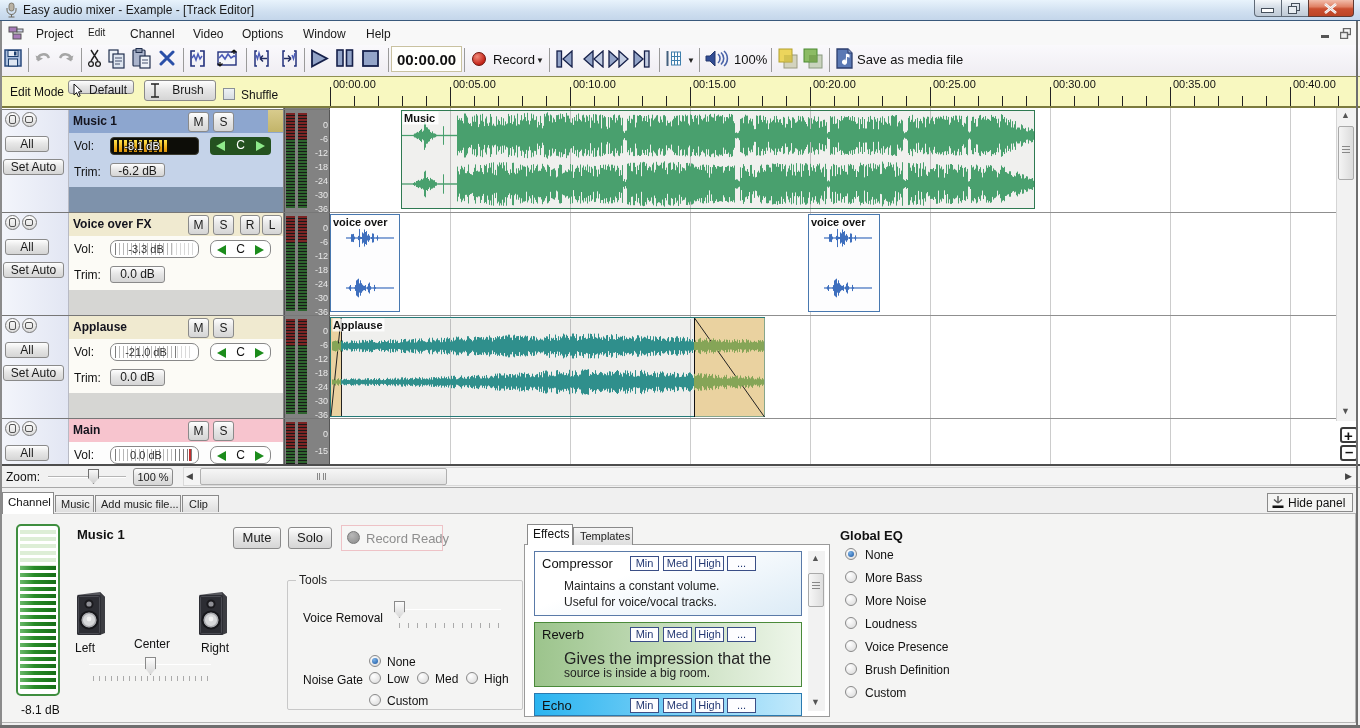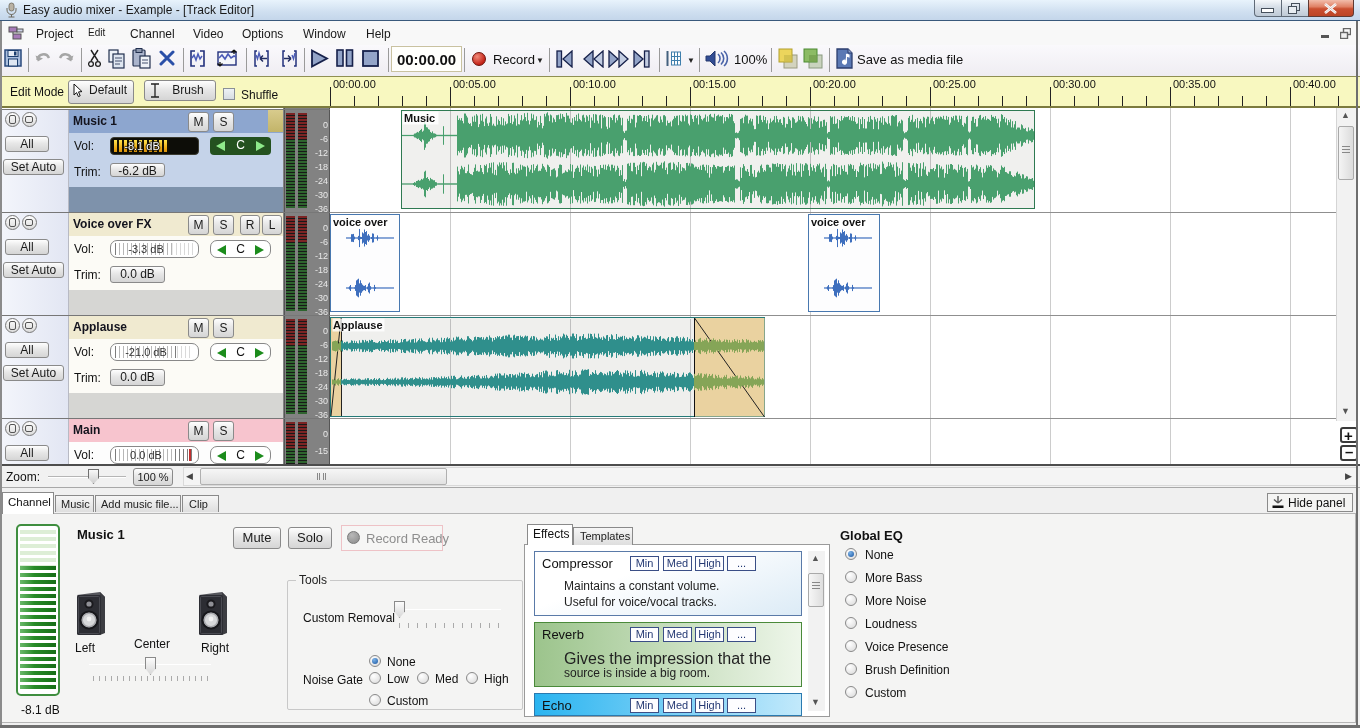--- a/index.html
+++ b/index.html
@@ -234,21 +234,21 @@
       <text x="573" y="11" font-size="11" fill="#111">00:10.00</text>
       <text x="693" y="11" font-size="11" fill="#111">00:15.00</text>
       <text x="813" y="11" font-size="11" fill="#111">00:20.00</text>
       <text x="933" y="11" font-size="11" fill="#111">00:25.00</text>
       <text x="1053" y="11" font-size="11" fill="#111">00:30.00</text>
       <text x="1173" y="11" font-size="11" fill="#111">00:35.00</text>
       <text x="1293" y="11" font-size="11" fill="#111">00:40.00</text>
     </svg>
   </div>
 <div class="t" style="left:10px;top:85px;font-size:12px;color:#111">Edit Mode</div>
-<div class="btn" style="left:68px;top:80px;width:66px;height:24px;font-size:12px;line-height:19px;padding-left:14px">Default</div>
+<div class="btn" style="left:68px;top:80px;width:66px;height:14px;font-size:12px;line-height:19px;padding-left:14px">Default</div>
 <svg class="t" style="left:73px;top:84px" width="12" height="14" viewBox="0 0 12 14">
     <path d="M1 0 L1 11 L3.6 8.6 L5.4 12.6 L7.2 11.8 L5.5 7.9 L9 7.6 Z" fill="#fff" stroke="#111" stroke-width="1"></path>
   </svg>
 <div class="btn" style="left:144px;top:80px;width:72px;height:21px;font-size:12px;line-height:19px;padding-left:16px">Brush</div>
 <svg class="t" style="left:150px;top:83px" width="10" height="15" viewBox="0 0 10 15">
     <path d="M1 1 H9 M5 1 V14 M1 14 H9" stroke="#222" stroke-width="1.3" fill="none"></path>
   </svg>
 <div style="position:absolute;left:223px;top:88px;width:12px;height:12px;background:linear-gradient(#eef2f5,#d7dde2);border:1px solid #8a9097"></div>
 <div class="t" style="left:241px;top:88px;font-size:12px;color:#111">Shuffle</div>
 
@@ -582,21 +582,21 @@
     <line x1="78.5" y1="0" x2="78.5" y2="5" stroke="#aaa"></line>
     <line x1="84.5" y1="0" x2="84.5" y2="5" stroke="#aaa"></line>
     <line x1="90.5" y1="0" x2="90.5" y2="5" stroke="#aaa"></line>
     <line x1="96.5" y1="0" x2="96.5" y2="5" stroke="#aaa"></line>
     <line x1="102.5" y1="0" x2="102.5" y2="5" stroke="#aaa"></line>
     <line x1="108.5" y1="0" x2="108.5" y2="5" stroke="#aaa"></line>
     <line x1="114.5" y1="0" x2="114.5" y2="5" stroke="#aaa"></line>
   </svg>
 <div style="position:absolute;left:287px;top:580px;width:236px;height:130px;border:1px solid #c8c8c8;border-radius:2px"></div>
 <div class="t" style="left:296px;top:573px;font-size:12px;color:#222;background:#f4f4f3;padding:0 3px">Tools</div>
-<div class="t" style="left:303px;top:611px;font-size:12px;color:#111">Custom Removal</div>
+<div class="t" style="left:303px;top:611px;font-size:12px;color:#111">Voice Removal</div>
 <div style="position:absolute;left:394px;top:609px;width:107px;height:1px;background:#8a8a8a;border-bottom:1px solid #fff"></div>
 <div style="position:absolute;left:394px;top:601px;width:11px;height:17px;background:linear-gradient(#fcfcfc,#d8d8d8);border:1px solid #8a8a8a;clip-path:polygon(0 0,100% 0,100% 62%,50% 100%,0 62%)"></div>
 <svg class="t" style="left:399px;top:623px" width="101" height="6" viewBox="0 0 101 6">
     <line x1="0.5" y1="0" x2="0.5" y2="5" stroke="#aaa"></line>
     <line x1="9.5" y1="0" x2="9.5" y2="5" stroke="#aaa"></line>
     <line x1="18.5" y1="0" x2="18.5" y2="5" stroke="#aaa"></line>
     <line x1="27.5" y1="0" x2="27.5" y2="5" stroke="#aaa"></line>
     <line x1="36.5" y1="0" x2="36.5" y2="5" stroke="#aaa"></line>
     <line x1="45.5" y1="0" x2="45.5" y2="5" stroke="#aaa"></line>
     <line x1="54.5" y1="0" x2="54.5" y2="5" stroke="#aaa"></line>

